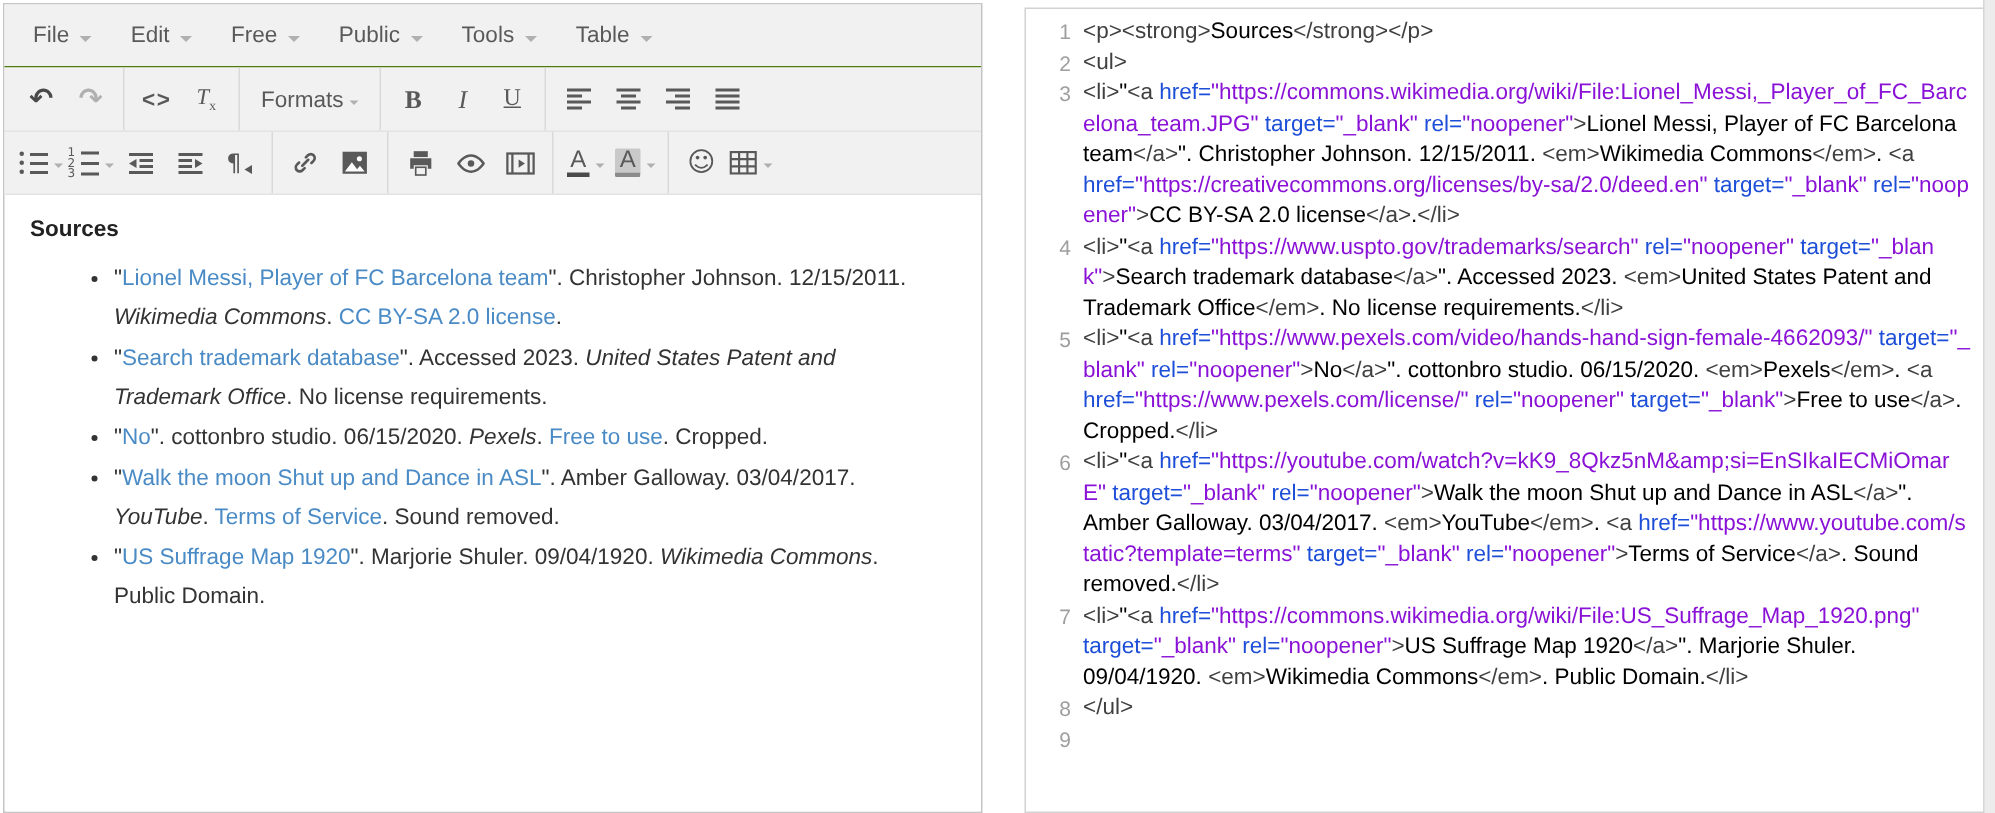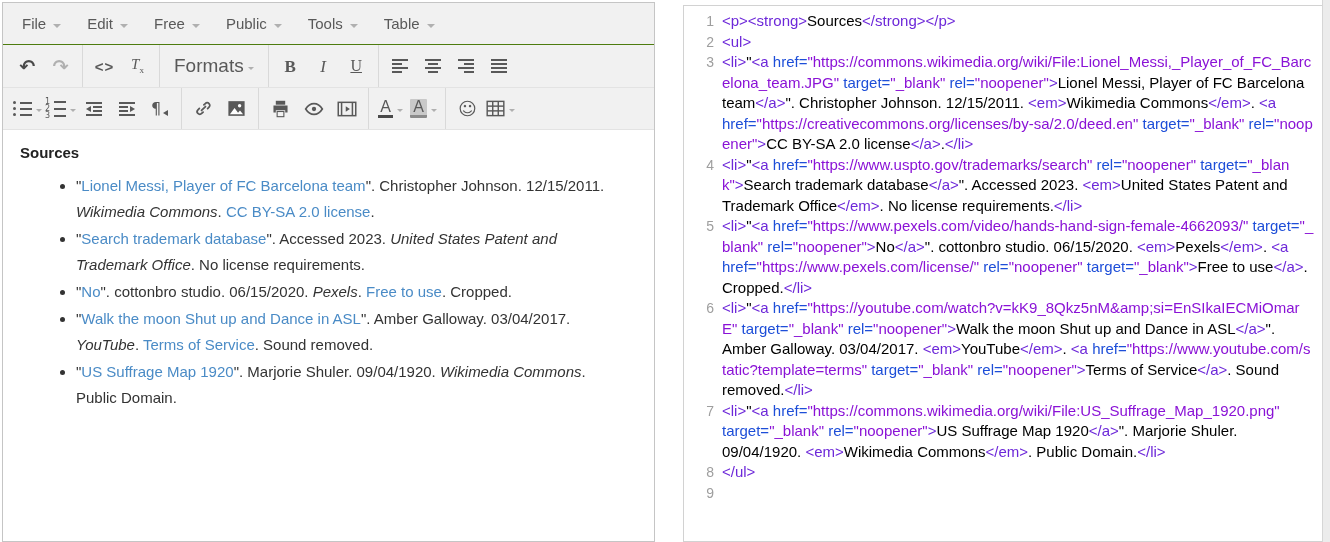--- a/index.html
+++ b/index.html
@@ -19,21 +19,21 @@
   .menu-item { display:flex; align-items:center; padding:0 13px; height:100%; color:#595959; font-size:15px; cursor:default; }
   .caret { width:0; height:0; border:4px solid transparent; border-top-color:#b0b0b0; border-bottom:none; margin-left:7px; transform:translateY(2px); }
   .caret.sm { border-width:3.5px; border-bottom:none; margin-left:4px; }
   .toolbar { display:flex; align-items:center; background:#f1f1f1; border-bottom:1px solid #e3e3e3; padding:0 3px; }
   .toolbar.row1 { height:42px; }
   .toolbar.row2 { height:41px; }
   .tb-group { display:flex; align-items:center; padding:0 5px; align-self:stretch; }
   .tb-group + .tb-group { border-left:1px solid #d9d9d9; }
   .tb-btn { min-width:33px; height:33px; display:flex; align-items:center; justify-content:center; color:#595959; border-radius:3px; cursor:default; }
   .tb-btn.disabled { opacity:.42; }
-  .tb-btn.formats-btn { padding:0 9px; font-size:19px;align-items:center; }
+  .tb-btn.formats-btn { padding:0 9px; font-size:15px;align-items:center; }
   .ic { display:flex; align-items:center; justify-content:center; }
   .glyph { font-size:19px; line-height:1; font-family:"DejaVu Sans", sans-serif; }
   .glyph-sm { font-size:15px; line-height:1; font-family:Liberation Serif, serif; }
   
   .bars { display:flex; flex-direction:column; justify-content:space-between; height:14px; width:16px; }
   .bars i { display:block; height:2px; background:#595959; width:16px; }
   .bars.al { align-items:flex-start; } .bars.ac { align-items:center; } .bars.ar { align-items:flex-end; }
   .bars.al i:nth-child(even), .bars.ac i:nth-child(even), .bars.ar i:nth-child(even) { width:10px; }
   .ulist, .olist { display:flex; flex-direction:column; gap:3px; }
   .ulist .r, .olist .r { display:flex; align-items:center; gap:4px; }
@@ -63,21 +63,21 @@
   .em { font-style:italic; }
   
   .source-panel {
     position:absolute; left:683px; top:5px; width:640px; height:537px;
     border:1px solid #d2d2d2; background:#fff; box-sizing:border-box;
     padding:5px 8px 0 0; overflow:hidden; font-size:15px; line-height:20.5px;
   }
   .src-line { display:flex; }
   .ln { flex:0 0 30px; text-align:right; padding-right:8px; color:#9e9e9e; font-size:14px; }
   .lc { flex:1; max-width:592px; color:#000; overflow-wrap:break-word; }
-  .t-tag { color:#6d28d9; }
+  .t-tag { color:#404040; }
   .t-attr { color:#1d4ed8; }
   .t-val { color:#8A12D6; word-break:break-all; }
   .t-txt { color:#000; }
   .right-strip { position:absolute; right:0; top:0; width:7px; height:542px; background:#ececec; border-left:1px solid #d6d6d6; }
 </style>
 </head>
 <body>
 
 <div class="editor">
   <div class="menubar">

